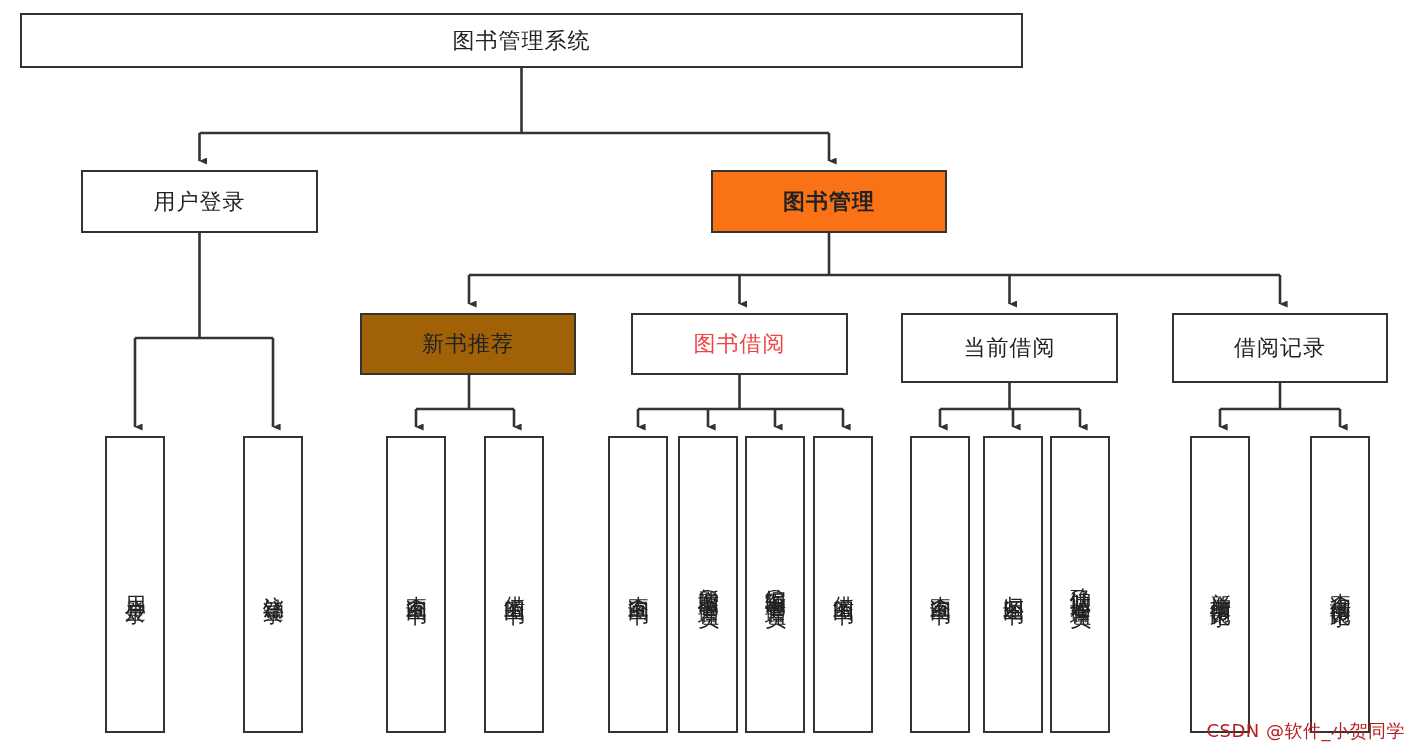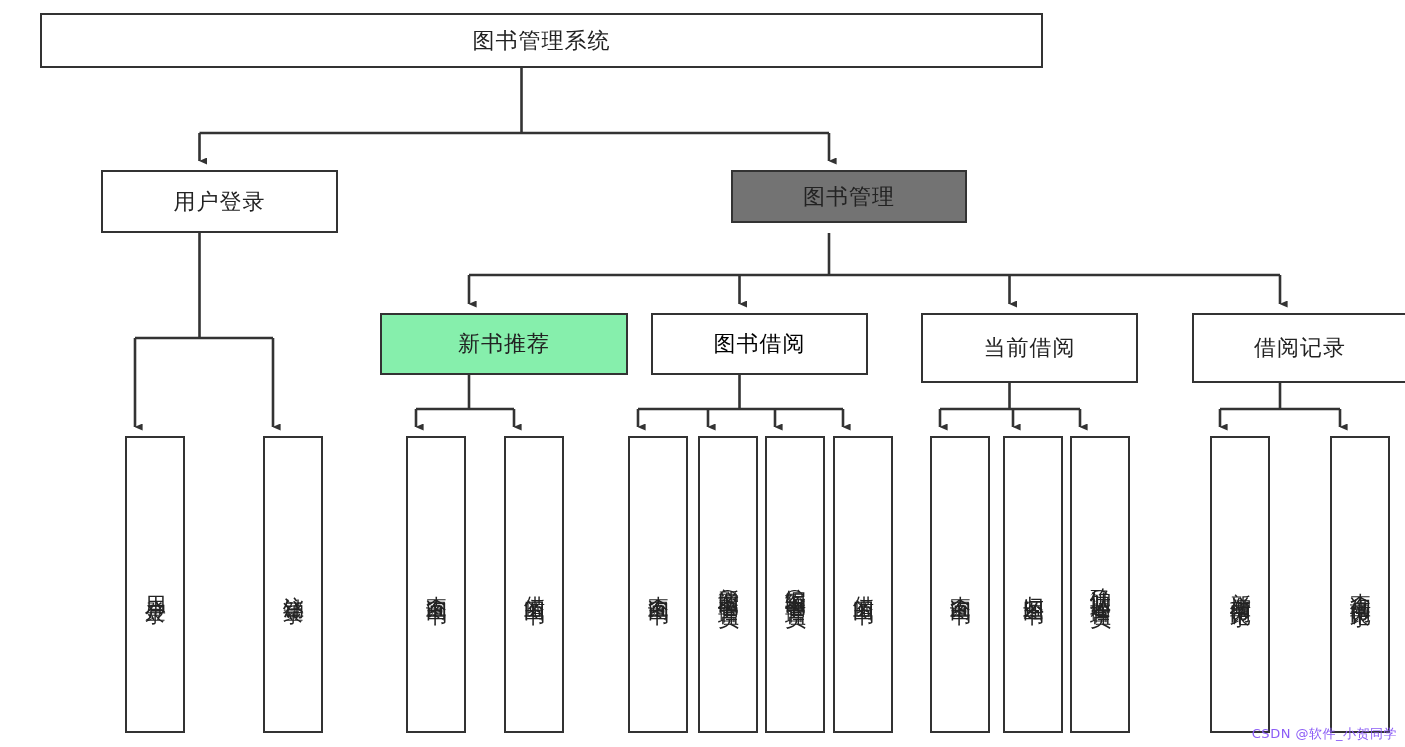--- a/index.html
+++ b/index.html
@@ -27,21 +27,20 @@
   }
   .node {
     position: absolute;
     box-sizing: border-box;
     background: #ffffff;
     border: 2px solid #b91c1c;
     display: flex;
     align-items: center;
     justify-content: center;
     text-align: center;
-    margin-left: 20px;
   }
   .node-label {
     color: #222222;
     font-size: 22px;
     line-height: 1.15;
     letter-spacing: 1px;
     white-space: nowrap;
   }
   .node.leaf {
     align-items: center;
@@ -51,24 +50,24 @@
   .node.leaf .node-label {
     writing-mode: vertical-rl;
     text-orientation: upright;
     white-space: nowrap;
     font-size: 21px;
     letter-spacing: 3px;
     line-height: 1;
   }
   #watermark {
     position: absolute;
-    right: 8px;
+    right: 0;
     bottom: 4px;
-    color: #8b5cf6;
-    font-size: 13px;
+    color: #b91c1c;
+    font-size: 18px;
     letter-spacing: 0.5px;
     white-space: nowrap;
     user-select: none;
   }
 </style>
 </head>
 <body>
 
 <div id="diagram-root">
 
@@ -115,28 +114,28 @@
       </g>
   </svg>
 
   <div id="nodes-group">
       <div class="node" style="left: 20px; top: 13px; width: 1003px; height: 55px; border-color: rgb(51, 51, 51); background: rgb(255, 255, 255);">
         <span class="node-label" style="color: rgb(34, 34, 34);">图书管理系统</span>
       </div>
       <div class="node" style="left: 81px; top: 170px; width: 237px; height: 63px; border-color: rgb(51, 51, 51); background: rgb(255, 255, 255);">
         <span class="node-label" style="color: rgb(34, 34, 34);">用户登录</span>
       </div>
-      <div class="node" style="left: 711px; top: 170px; width: 236px; height: 53px; border-color: rgb(51, 51, 51); background: #737373;">
+      <div class="node" style="left: 711px; top: 170px; width: 236px; height: 63px; border-color: rgb(51, 51, 51); background: #f97316; font-weight: bold;">
         <span class="node-label" style="color: rgb(34, 34, 34);">图书管理</span>
       </div>
-      <div class="node" style="left: 360px; top: 313px; width: 248px; height: 62px; border-color: rgb(51, 51, 51); background: #86efac;">
+      <div class="node" style="left: 360px; top: 313px; width: 216px; height: 62px; border-color: rgb(51, 51, 51); background: #a16207;">
         <span class="node-label" style="color: rgb(34, 34, 34);">新书推荐</span>
       </div>
       <div class="node" style="left: 631px; top: 313px; width: 217px; height: 62px; border-color: rgb(51, 51, 51); background: rgb(255, 255, 255);">
-        <span class="node-label" style="color: #000000;">图书借阅</span>
+        <span class="node-label" style="color: #ef4444;">图书借阅</span>
       </div>
       <div class="node" style="left: 901px; top: 313px; width: 217px; height: 70px; border-color: rgb(51, 51, 51); background: rgb(255, 255, 255);">
         <span class="node-label" style="color: rgb(34, 34, 34);">当前借阅</span>
       </div>
       <div class="node" style="left: 1172px; top: 313px; width: 216px; height: 70px; border-color: rgb(51, 51, 51); background: rgb(255, 255, 255);">
         <span class="node-label" style="color: rgb(34, 34, 34);">借阅记录</span>
       </div>
       <div class="node leaf" style="left: 105px; top: 436px; width: 60px; height: 297px; border-color: rgb(51, 51, 51); background: rgb(255, 255, 255);">
         <span class="node-label" style="color: rgb(34, 34, 34);">用户登录</span>
       </div>

